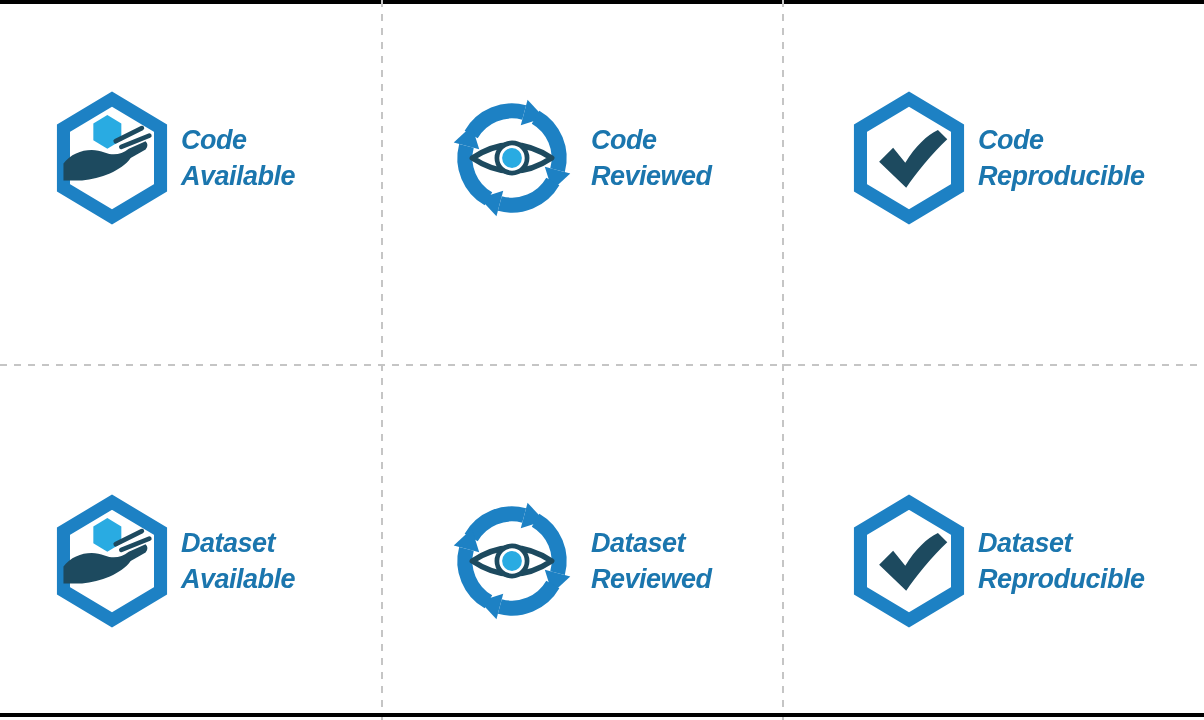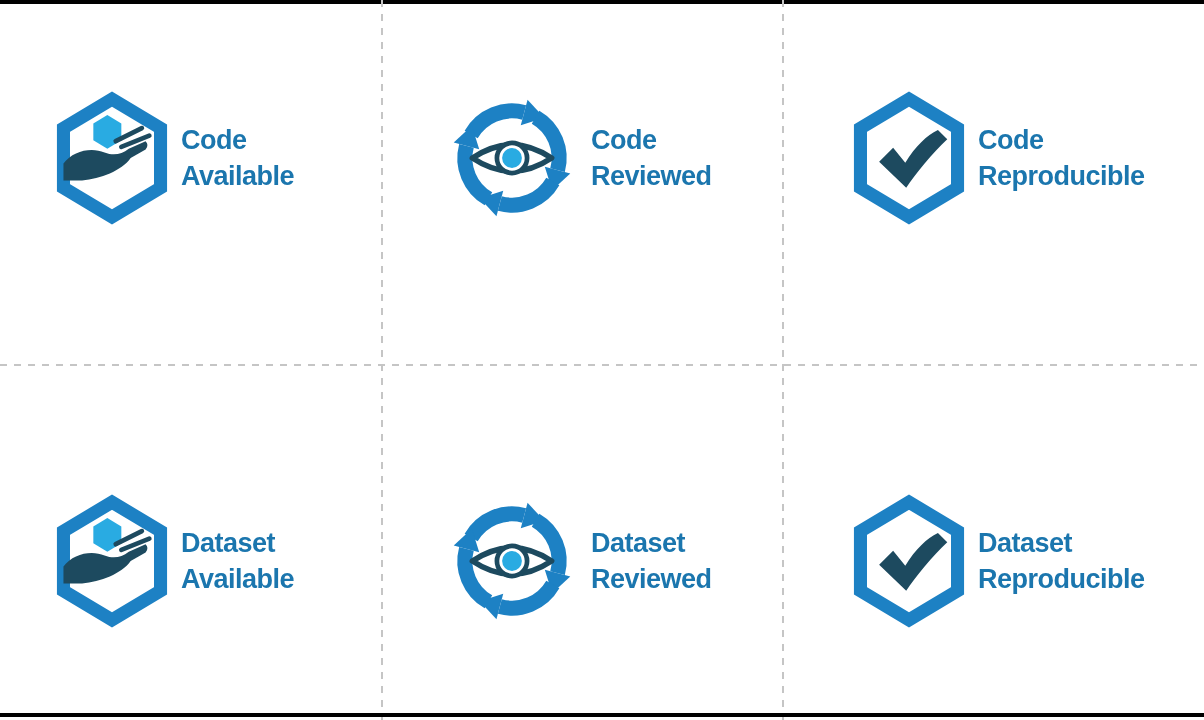--- a/index.html
+++ b/index.html
@@ -27,21 +27,21 @@
     grid-template-columns:382px 401px 421px;
     grid-template-rows:365px 355px;
   }
   .cell{display:flex;align-items:center;}
   .cell.c0{padding-left:56px;}
   .cell.c1{padding-left:64px;}
   .cell.c2{padding-left:70px;}
   .cell.r0{padding-bottom:50px;}
   .cell.r1{padding-top:36px;}
 
-  .badge{display:flex;align-items:center;gap:13px;}
+  .badge{display:flex;align-items:center;gap:13px;font-style:italic;}
   .icon-hex{width:112px;height:134px;flex:0 0 auto;}
   .icon-cycle{width:132px;height:132px;flex:0 0 auto;}
 
   .label{
     color:var(--text_blue,#1b76ae);
     font-weight:700;font-size:27px;line-height:36px;letter-spacing:-0.5px;
     white-space:nowrap;
   }
 
   

